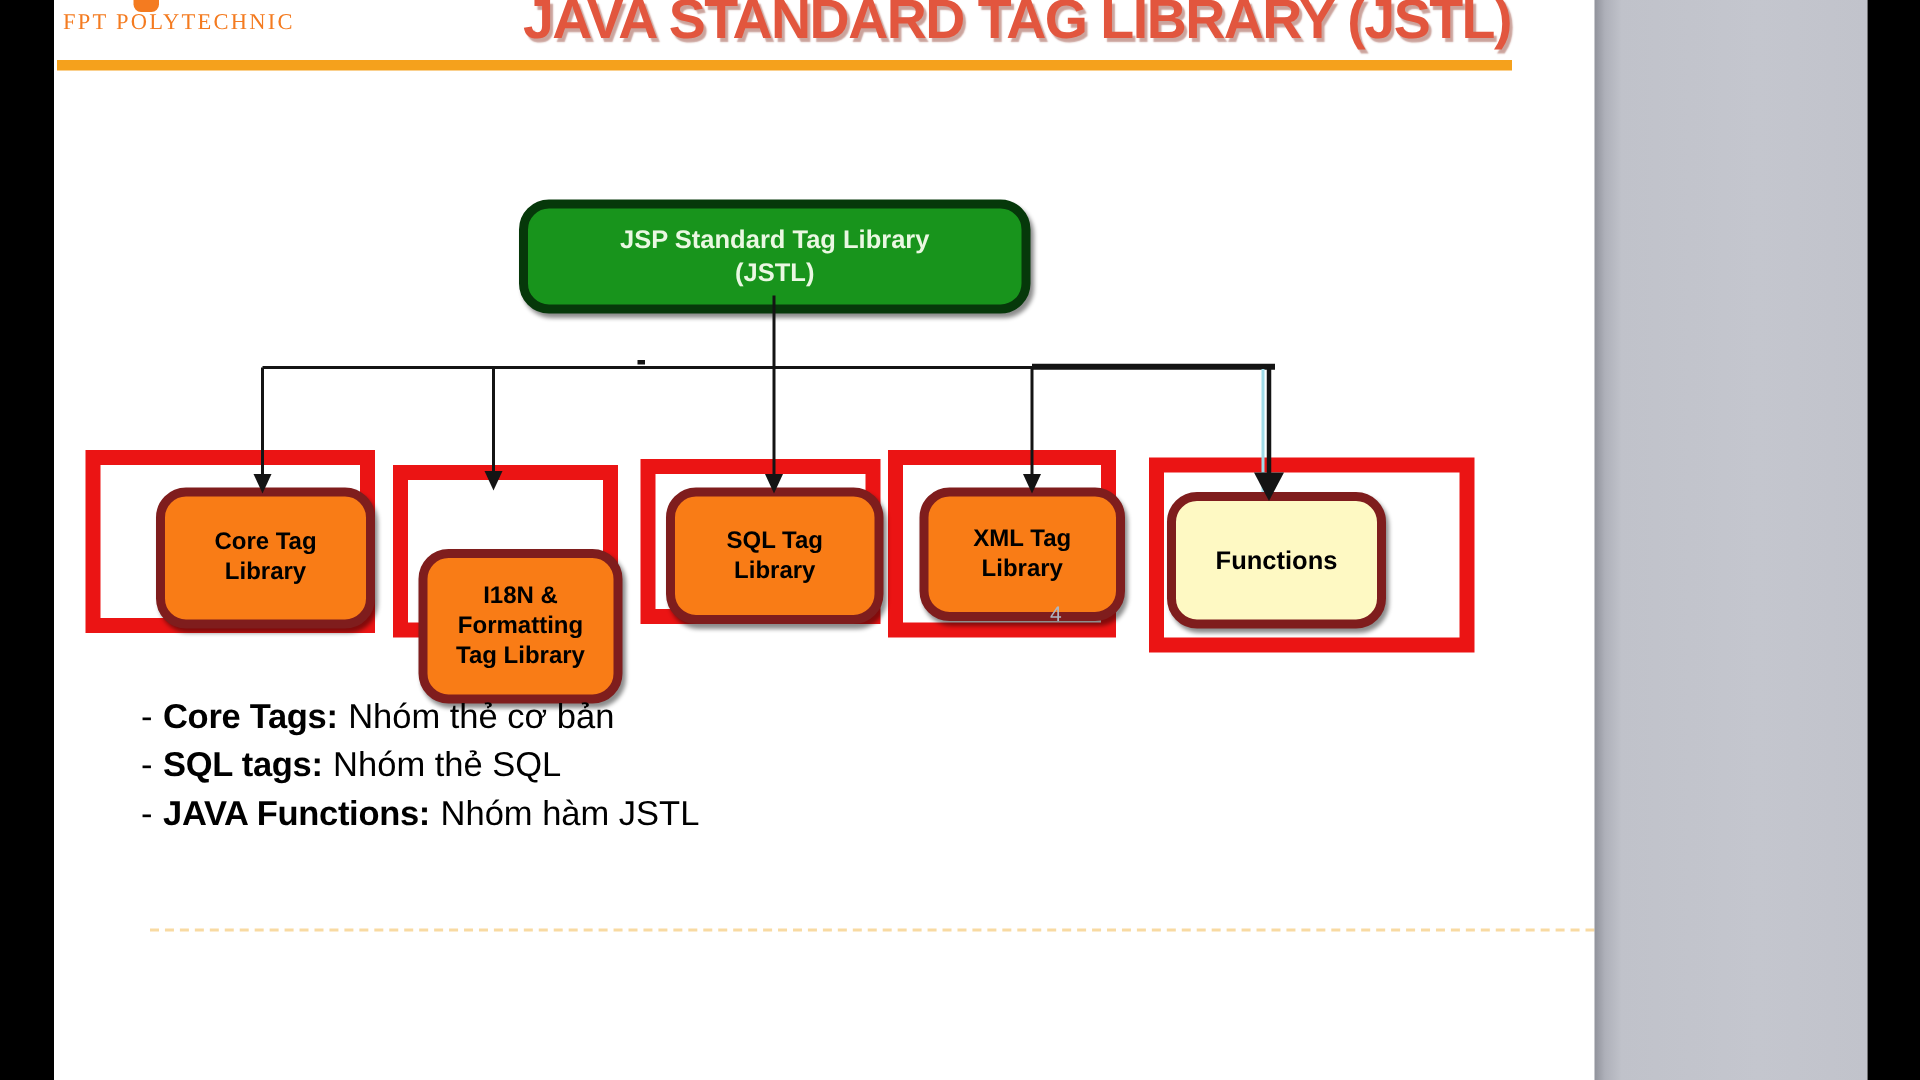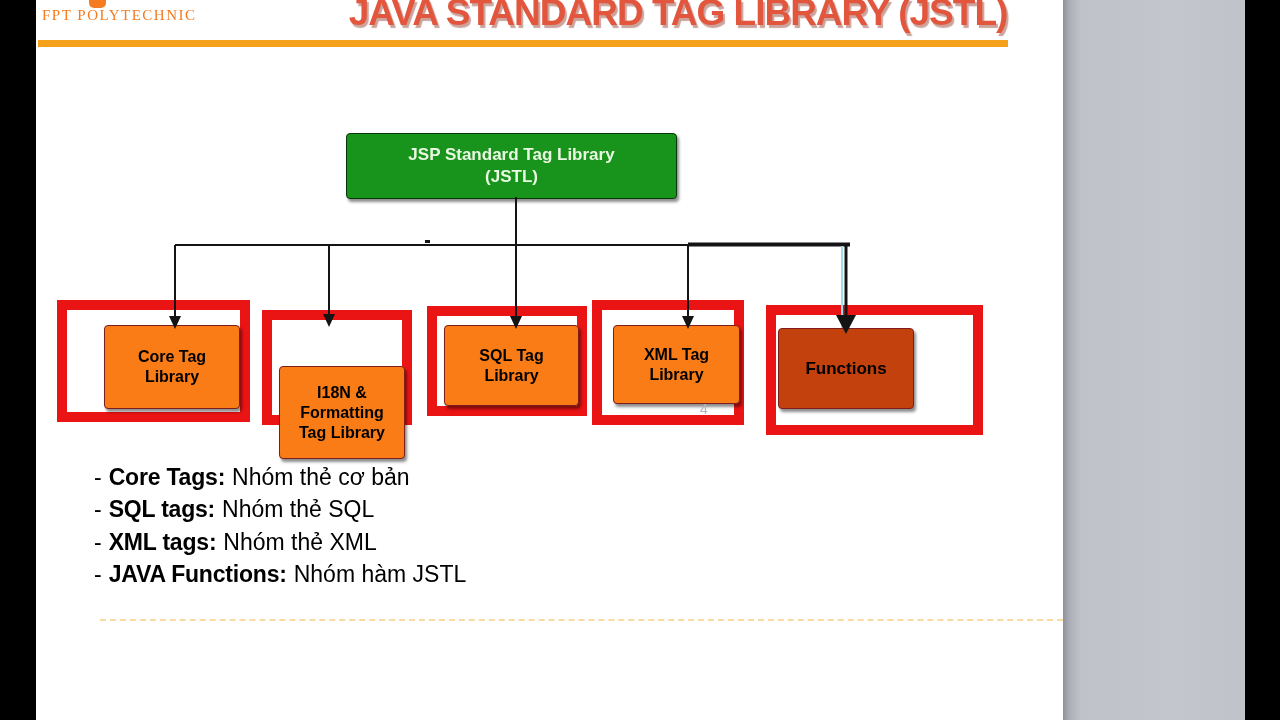--- a/index.html
+++ b/index.html
@@ -16,31 +16,31 @@
              border-radius:0 0 5px 5px;}
   .brand{position:absolute;left:42px;top:7px;font-family:"Liberation Serif",serif;
          font-weight:normal;font-size:15px;letter-spacing:1.5px;color:#f47b20;}
   .slide-title{position:absolute;left:340px;top:-6px;width:676px;text-align:center;
                font-size:37px;font-weight:bold;letter-spacing:-1px;line-height:1;
                color:#e2563e;text-shadow:2px 3px 1px rgba(140,50,35,0.45);white-space:nowrap;}
   .title-underline{position:absolute;left:38px;top:40px;width:970px;height:7px;background:#f5a11c;}
 
   
   .node{position:absolute;display:flex;align-items:center;justify-content:center;
-        text-align:center;font-weight:bold;border:1px solid #7f1d1d;border-radius:4px;
+        text-align:center;font-weight:bold;border:6px solid #7f1d1d;border-radius:20px;
         box-shadow:2px 3px 3px rgba(0,0,0,0.45);}
   .pre{white-space:pre-line;}
   .node-root{left:346px;top:133px;width:329px;height:64px;background:#18941c;
              border-color:#06380a;color:#eaf8e2;font-size:17px;line-height:1.3;}
   .node-child{background:#f97c16;color:#000;font-size:16px;line-height:1.25;}
   .node-core{left:104px;top:325px;width:134px;height:82px;}
   .node-i18n{left:279px;top:322px;width:124px;height:91px;margin-top:44px;}
   .node-sql{left:444px;top:325px;width:133px;height:79px;}
   .node-xml{left:613px;top:325px;width:125px;height:77px;}
-  .node-functions{left:778px;top:328px;width:134px;height:79px;background:#c2410c;font-size:17px;}
+  .node-functions{left:778px;top:328px;width:134px;height:79px;background:#fef9c3;font-size:17px;}
 
   .hl{position:absolute;border:10px solid #eb1414;}
   .hl1{left:57px;top:300px;width:173px;height:102px;}
   .hl2{left:262px;top:310px;width:130px;height:95px;}
   .hl3{left:427px;top:306px;width:140px;height:90px;}
   .hl4{left:592px;top:300px;width:132px;height:105px;}
   .hl5{left:766px;top:305px;width:197px;height:110px;}
 
   .connectors{position:absolute;left:0;top:0;pointer-events:none;}
 
@@ -110,23 +110,20 @@
   <div class="page-number">4</div>
 
   <div class="notes">
     <div class="note">
       <span class="dash">-</span><b>Core Tags:</b><span class="txt">Nhóm thẻ cơ bản</span>
     </div>
     <div class="note">
       <span class="dash">-</span><b>SQL tags:</b><span class="txt">Nhóm thẻ SQL</span>
     </div>
     <div class="note">
-      <span class="dash">-</span><b>XML tags:</b><span class="txt">Nhóm thẻ XML</span>
-    </div>
-    <div class="note">
       <span class="dash">-</span><b>JAVA Functions:</b><span class="txt">Nhóm hàm JSTL</span>
     </div>
   </div>
 
   <div class="faint-divider"></div>
 
   <div class="letterbox-left"></div>
   <div class="side-panel"></div>
   <div class="letterbox-right"></div>
 </div>

